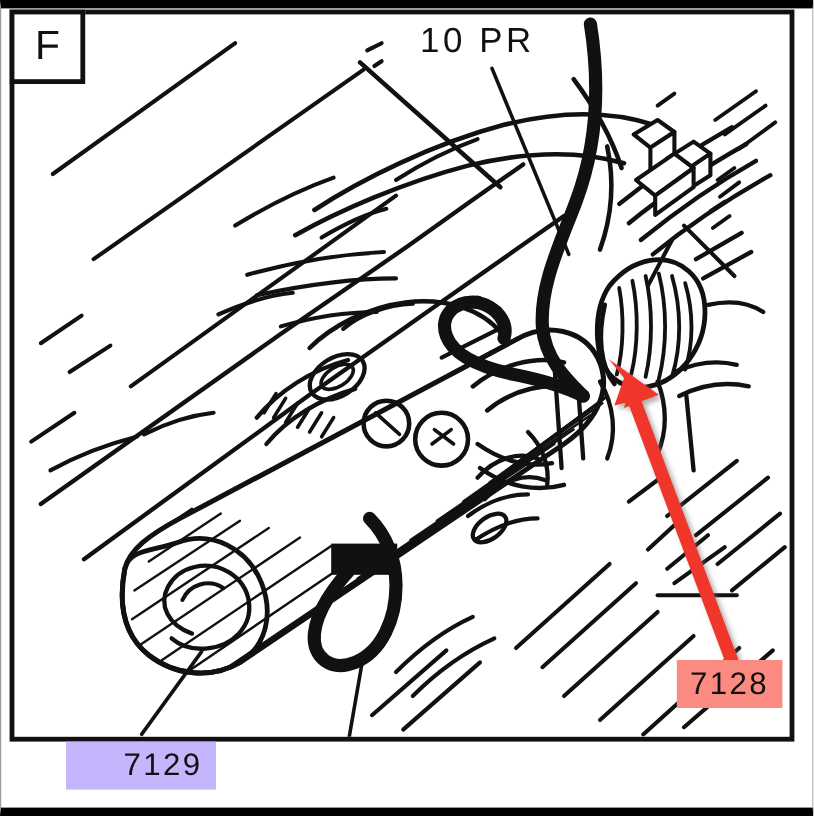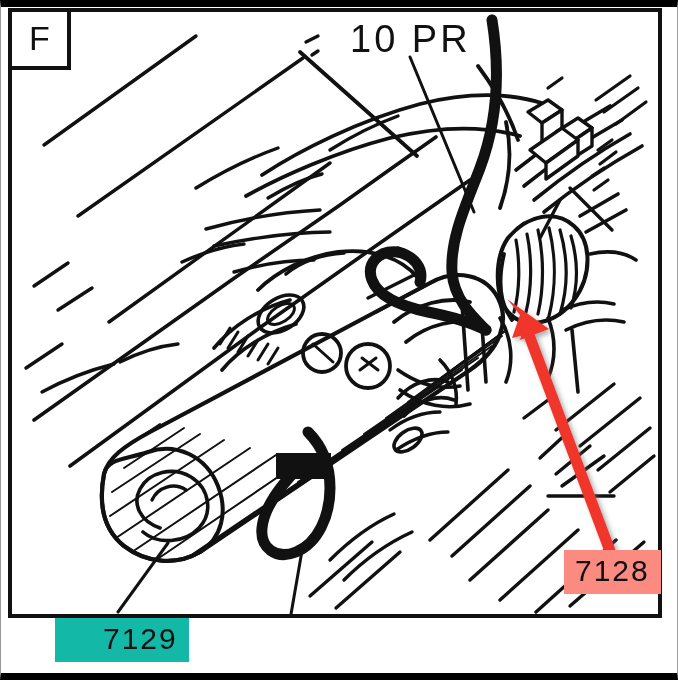--- a/index.html
+++ b/index.html
@@ -76,25 +76,25 @@
   
   .lbl {
     position: absolute;
     z-index: 25;
     font-family: "Liberation Sans", sans-serif;
     color: #111111;
     white-space: nowrap;
     line-height: 1;
   }
   .lbl-plain {
-    font-size: 38px;
+    font-size: 29px;
     letter-spacing: 3px;
   }
   .lbl-hl {
-    font-size: 30px;
+    font-size: 26px;
     letter-spacing: 2px;
     padding: 6px 11px 8px 11px;
   }
   #label-10pr { left: 350px; top: 20px; }
   #label-2vbe { left: 244px; top: 628px; }
   #label-7129 { left: 55px; top: 618px; }
   #label-7128 { left: 564px; top: 550px; }
 </style>
 </head>
 <body>
@@ -371,17 +371,17 @@
     <g filter="url(#arrowShadow)">
       <line x1="610" y1="551" x2="526" y2="327" stroke="#f0352c" stroke-width="11" stroke-linecap="round"></line>
       <polygon points="508,300 545,330 512,338 520,315" fill="#f0352c"></polygon>
       <polygon points="507,299 549,329 520,340 526,318" fill="#f0352c"></polygon>
     </g>
   </svg>
 
   <div class="lbl lbl-plain" id="label-10pr">10 PR</div>
 
 
-  <div class="lbl lbl-hl" id="label-7129" style="background: #14b8a6; padding-left: 48px;">7129</div>
+  <div class="lbl lbl-hl" id="label-7129" style="background: #c4b5fd; padding-left: 48px;">7129</div>
 
   <div class="lbl lbl-hl" id="label-7128" style="background: rgb(251, 138, 128);">7128</div>
 
 </div>
 
 </body></html>

